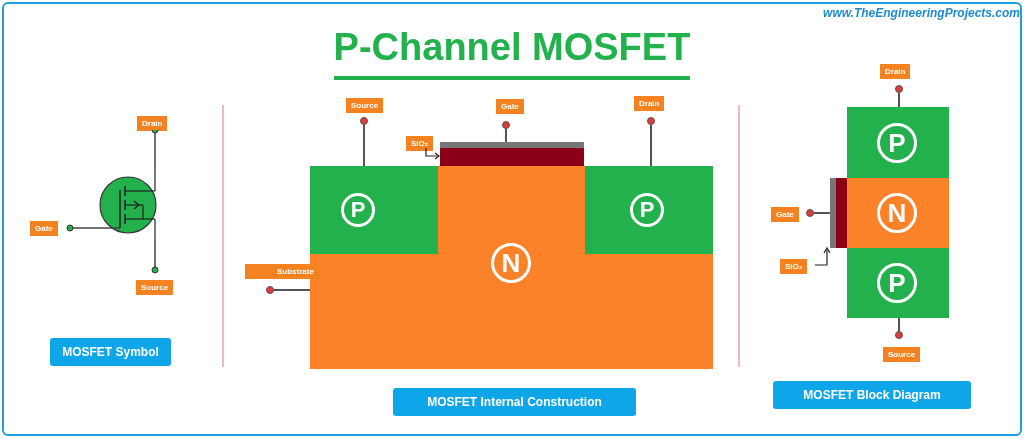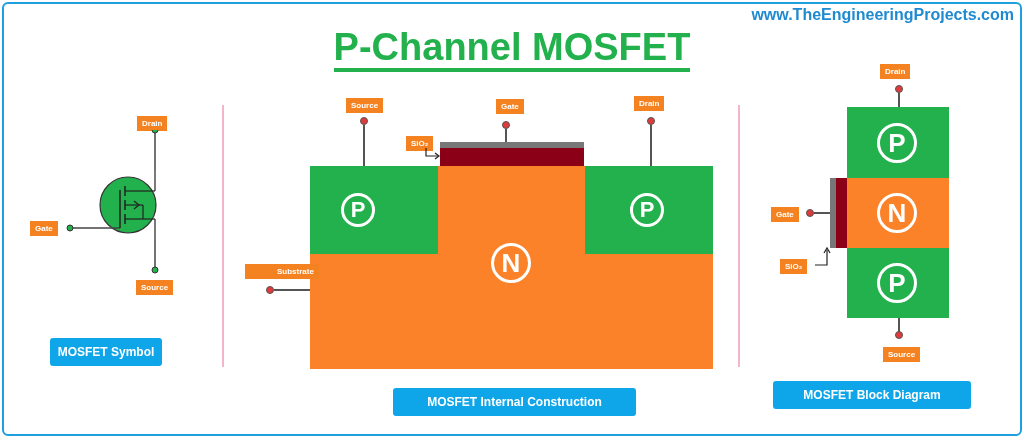--- a/index.html
+++ b/index.html
@@ -1,20 +1,20 @@
 <!DOCTYPE html>
 <html><head>
   <meta charset="utf-8">
   <style>
     html, body { margin: 0; padding: 0; }
     body { width: 1024px; height: 438px; position: relative; overflow: hidden; background: #ffffff; font-family: "Liberation Sans", sans-serif; }
     .frame { position: absolute; left: 2px; top: 2px; width: 1016px; height: 430px; border: 2px solid #1ea0e0; border-radius: 6px; }
-    .site { position: absolute; right: 10px; top: 6px; font-size: 16px; font-weight: bold; color: #1f8ad0; font-family: "Liberation Sans", sans-serif; }
+    .site { position: absolute; right: 4px; top: 6px; font-size: 12px; font-weight: bold; color: #1f8ad0; font-family: "Liberation Sans", sans-serif; font-style: italic; }
     .title { position: absolute; left: 0; width: 1024px; top: 26px; text-align: center; font-size: 38px; font-weight: bold; color: #22b14c; font-family: "Liberation Sans", sans-serif; }
-    .title span { border-bottom: 4px solid #22b14c; padding-bottom: 0; }
+    .title span { border-bottom: 4px solid #22b14c; padding-bottom: 8px; }
     .divider { position: absolute; width: 2px; background: #f2b6c6; }
     .tag { position: absolute; background: #f58220; color: #fff; font-size: 8px; font-weight: bold; padding: 3px 5px; border-radius: 0; white-space: nowrap; font-family: "Liberation Sans", sans-serif; }
     .caption { position: absolute; background: #0ea5e9; color: #fff; font-size: 12px; font-weight: bold; text-align: center; border-radius: 3px; line-height: 28px; font-family: "Liberation Sans", sans-serif; }
     .wire { position: absolute; background: #555; }
     .pin { position: absolute; width: 8px; height: 8px; border-radius: 50%; background: #e03a3a; border: 1px solid #555; box-sizing: border-box; }
     .blk { position: absolute; }
     .green { background: #22b14c; }
     .orange { background: #fb8228; }
     .circ { position: absolute; border: 3px solid #fff; border-radius: 50%; color: #fff; font-weight: bold; text-align: center; box-sizing: border-box; font-family: "Liberation Sans", sans-serif; }
     svg { position: absolute; }
@@ -47,21 +47,21 @@
     <line x1="65" y1="70" x2="65" y2="80" stroke="#222" stroke-width="1.5"></line>
     <line x1="65" y1="84" x2="65" y2="94" stroke="#222" stroke-width="1.5"></line>
     <line x1="65" y1="61" x2="95" y2="61" stroke="#222" stroke-width="1.2"></line>
     <line x1="65" y1="75" x2="83" y2="75" stroke="#222" stroke-width="1.2"></line>
     <line x1="65" y1="89" x2="95" y2="89" stroke="#222" stroke-width="1.2"></line>
     <line x1="95" y1="40" x2="95" y2="61" stroke="#222" stroke-width="1.2"></line>
     <line x1="95" y1="89" x2="95" y2="110" stroke="#222" stroke-width="1.2"></line>
     <line x1="83" y1="75" x2="83" y2="89" stroke="#222" stroke-width="1.2"></line>
     <polyline points="74,71 79,75 74,79" fill="none" stroke="#222" stroke-width="1.2"></polyline>
   </svg>
-  <div class="caption" style="left:50px; top:338px; width:112px;">MOSFET Symbol</div>
+  <div class="caption" style="left:50px; top:338px; width:121px;">MOSFET Symbol</div>
 </div>
 
 <div>
   <div class="blk orange" style="left:310px; top:166px; width:403px; height:203px;"></div>
   <div class="blk green" style="left:310px; top:166px; width:128px; height:88px;"></div>
   <div class="blk green" style="left:585px; top:166px; width:128px; height:88px;"></div>
   <div class="blk" style="left:440px; top:142px; width:144px; height:6px; background:#777;"></div>
   <div class="blk" style="left:440px; top:148px; width:144px; height:18px; background:#8b0016;"></div>
 
   <div class="circ" style="left:341px; top:193px; width:34px; height:34px; font-size:22px; line-height:28px;"><span>P</span></div>

